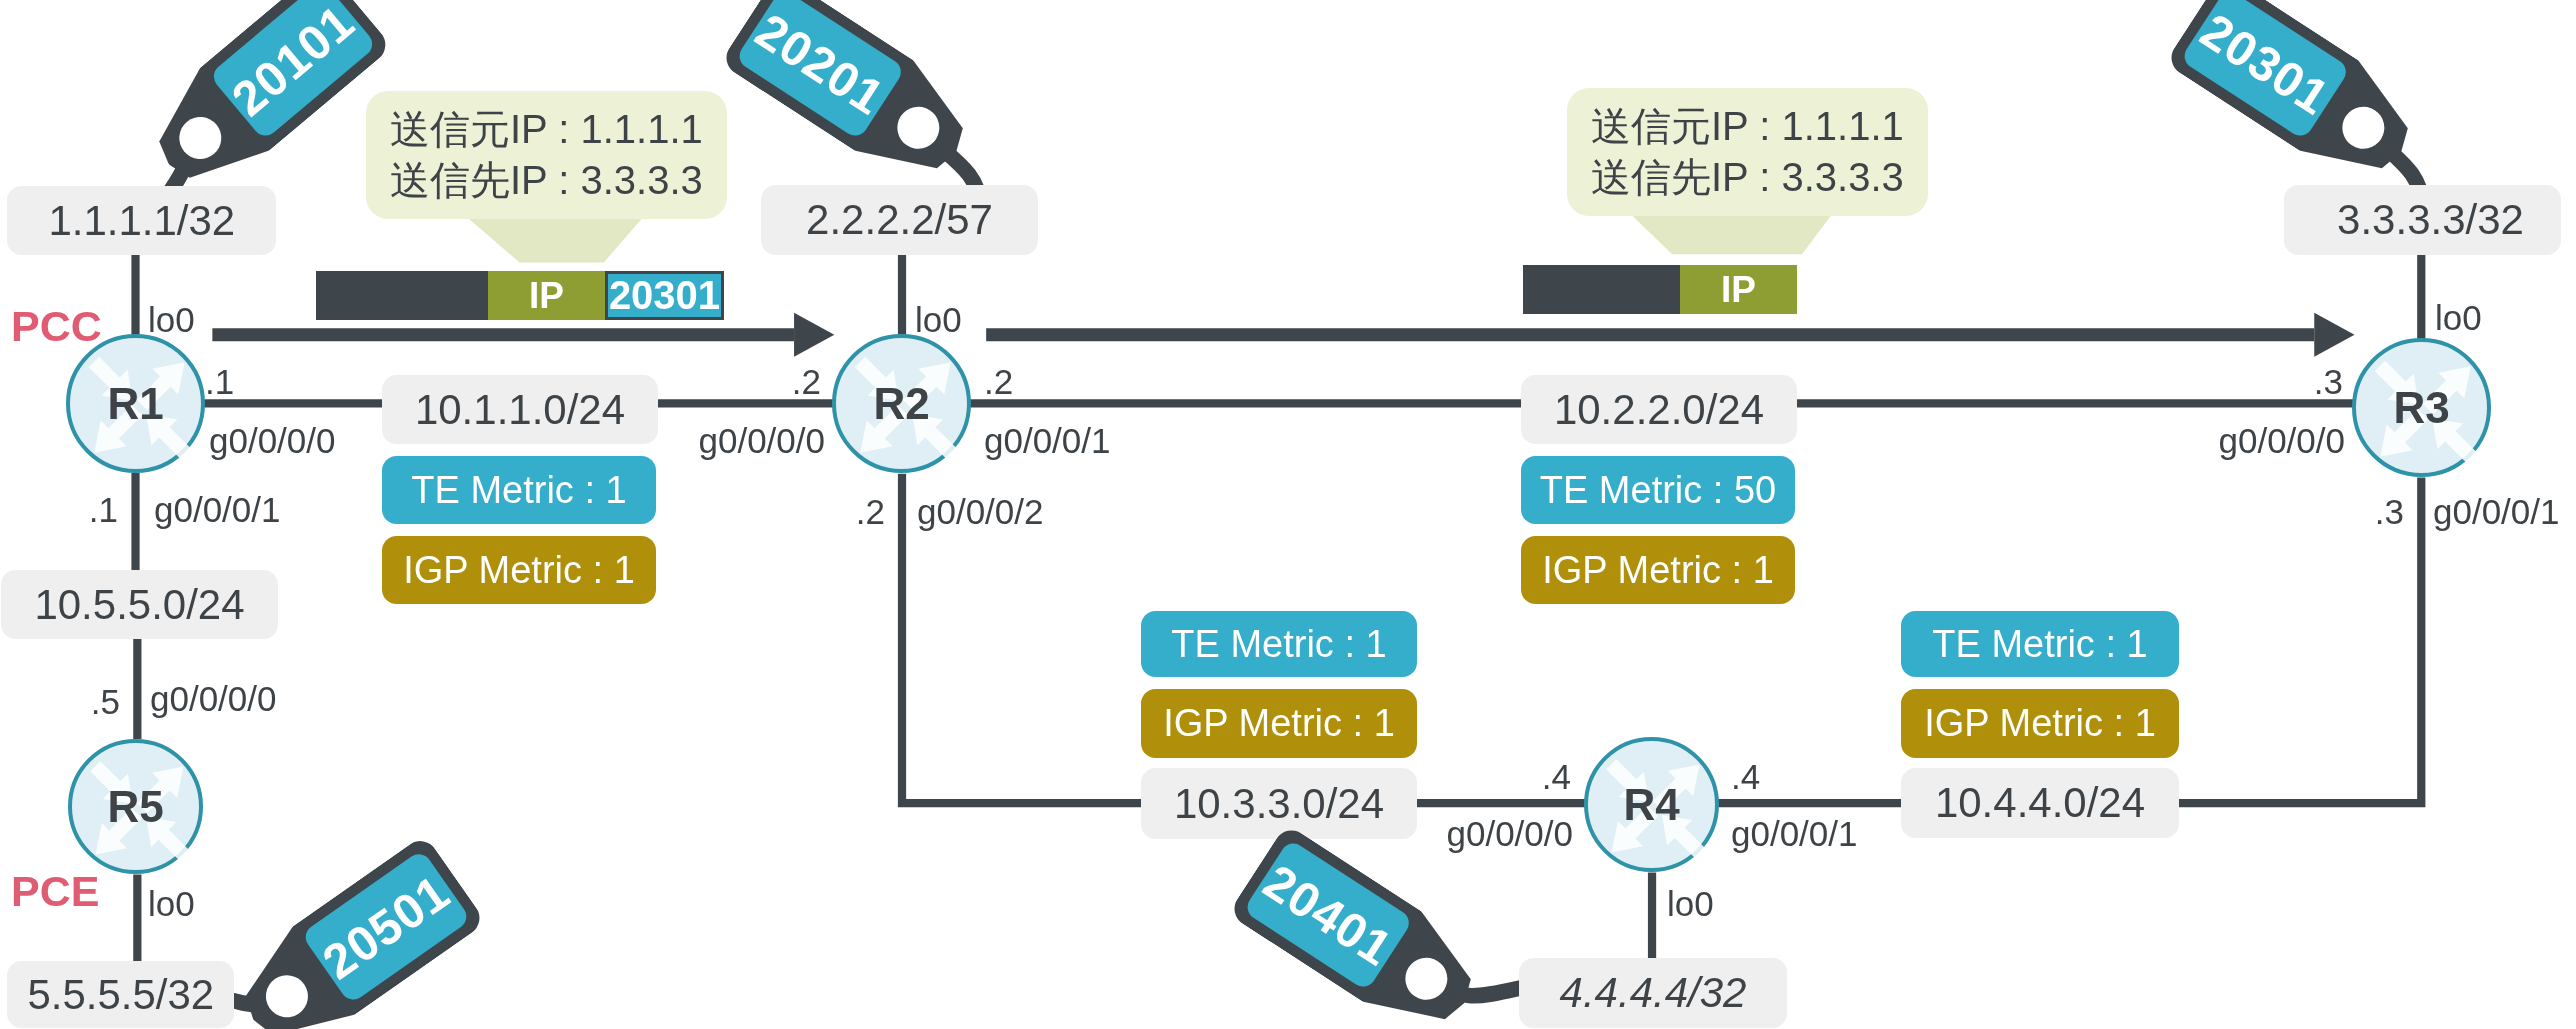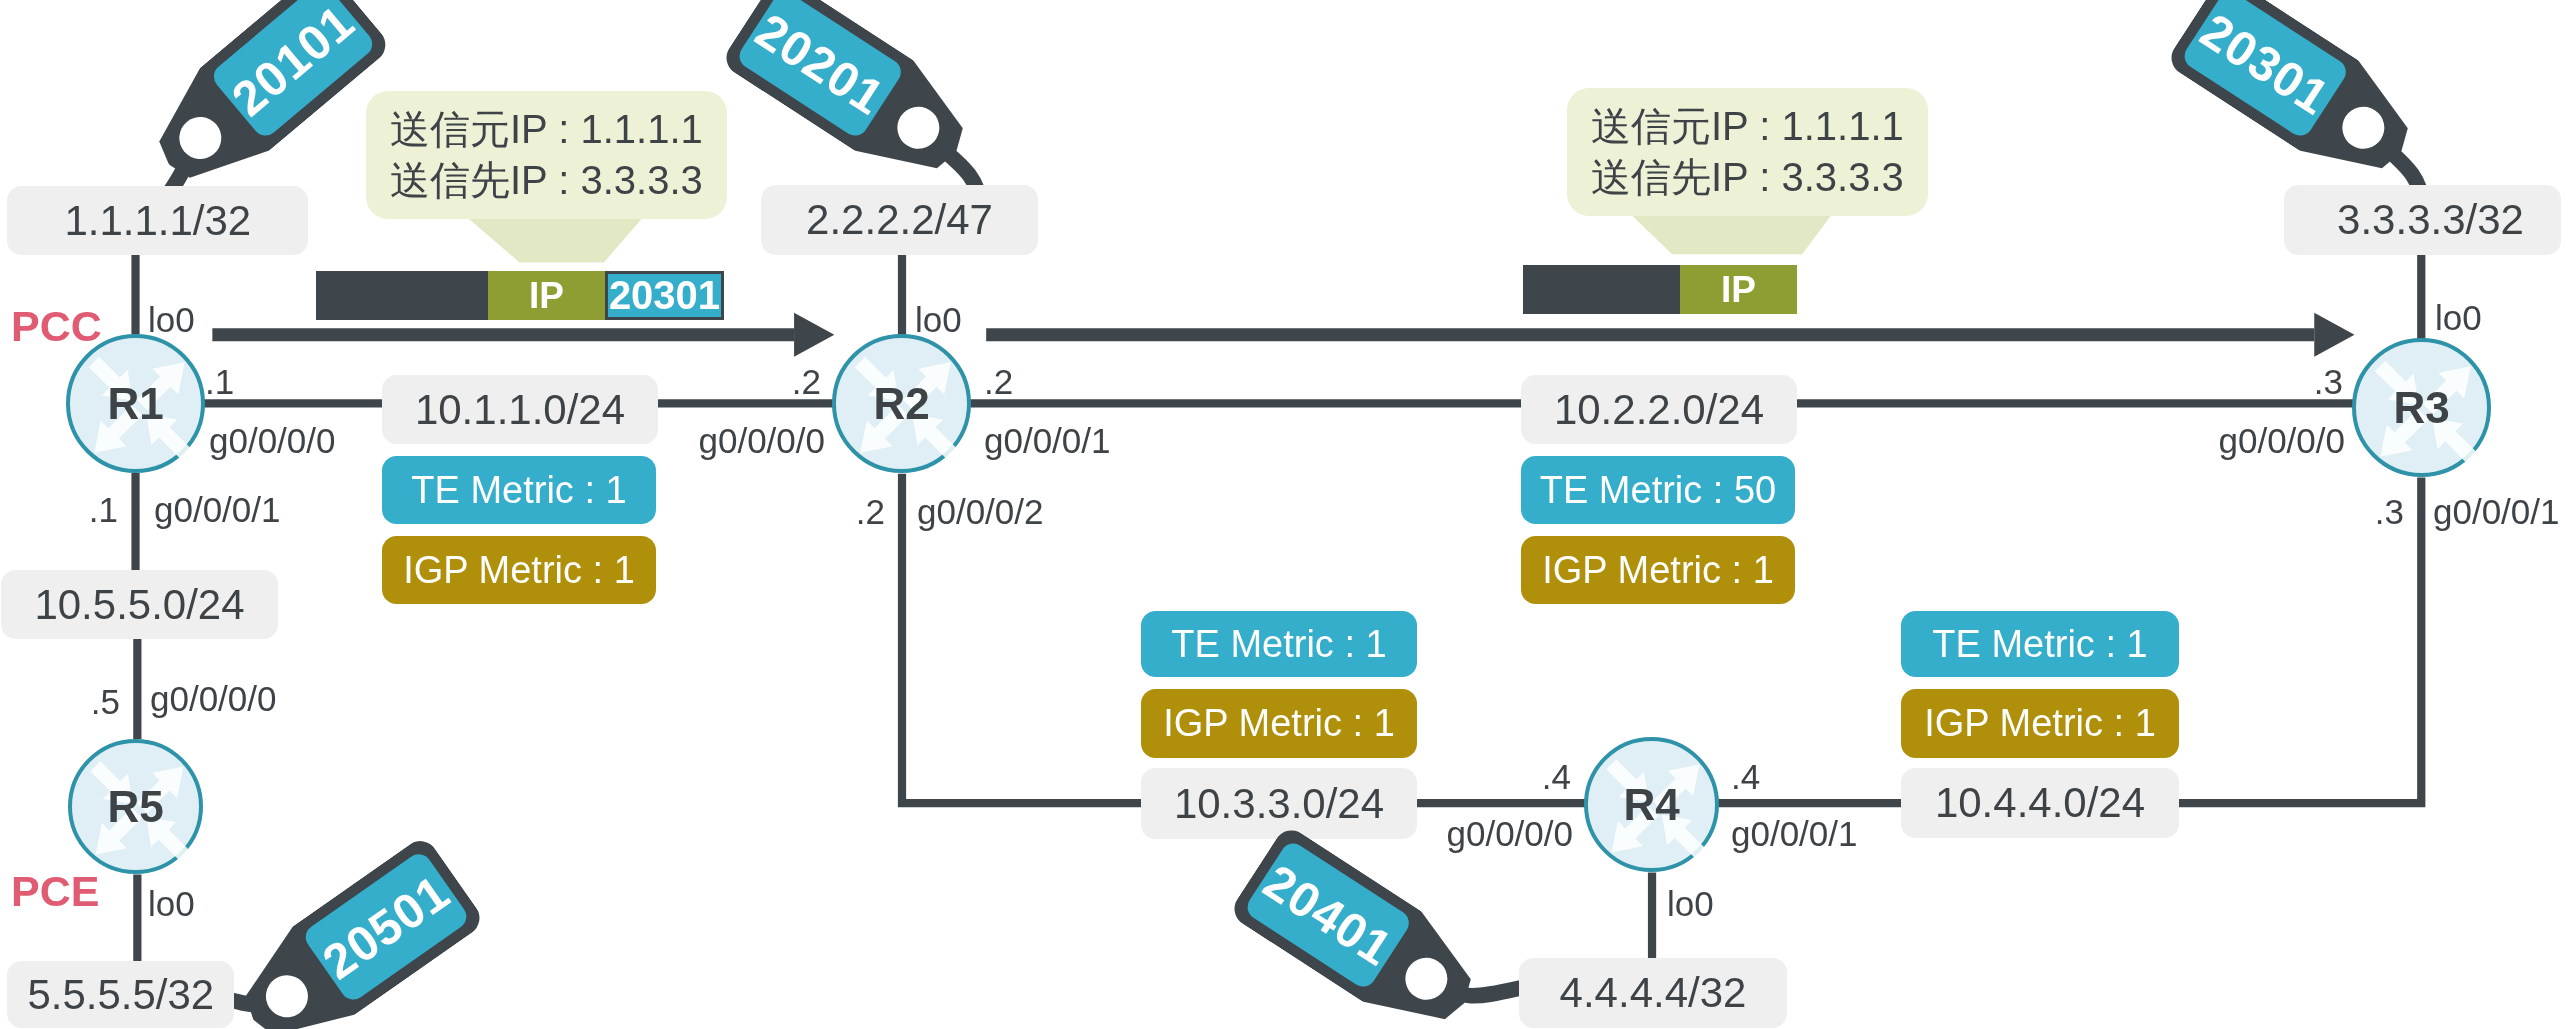--- a/index.html
+++ b/index.html
@@ -81,24 +81,24 @@
     <path class="tagstring" d="M 217 152 C 195 200 185 210 165 240"></path>
     <path class="tagstring" d="M 1009 143 C 1040 175 1068 185 1072 225"></path>
     <path class="tagstring" d="M 2589 143 C 2620 175 2645 185 2649 225"></path>
     <path class="tagstring" d="M 1564 1073 C 1600 1098 1625 1088 1672 1078"></path>
     <path class="tagstring" d="M 313 1088 C 285 1105 265 1098 235 1088"></path>
 
     <polygon class="cptr" points="490,220 718,220 660,287 568,287"></polygon>
     <polygon class="cptr" points="1770,222 2012,222 1970,278 1828,278"></polygon>
   </svg>
 
-  <div class="iplabel" style="left:7.3px;top:186px;width:301px;height:69px;">1.1.1.1/32</div>
-  <div class="iplabel" style="left:761px;top:185px;width:277px;height:70px;">2.2.2.2/47</div>
+  <div class="iplabel" style="left:7.3px;top:186px;width:269px;height:69px;">1.1.1.1/32</div>
+  <div class="iplabel" style="left:761px;top:185px;width:277px;height:70px;">2.2.2.2/57</div>
   <div class="iplabel" style="left:2284px;top:185px;width:277px;height:70px;padding-left:16px;">3.3.3.3/32</div>
-  <div class="iplabel" style="left:1519px;top:958px;width:268px;height:70px;">4.4.4.4/32</div>
+  <div class="iplabel" style="left:1519px;top:958px;width:268px;height:70px;font-style:italic;">4.4.4.4/32</div>
   <div class="iplabel" style="left:7.3px;top:961px;width:227px;height:67px;">5.5.5.5/32</div>
 
   <div class="net" style="left:1px;top:570px;width:277px;height:69px;">10.5.5.0/24</div>
   <div class="net" style="left:382px;top:375px;width:276px;height:69px;">10.1.1.0/24</div>
   <div class="net" style="left:1521px;top:375px;width:276px;height:69px;">10.2.2.0/24</div>
   <div class="net" style="left:1141px;top:768px;width:276px;height:71px;">10.3.3.0/24</div>
   <div class="net" style="left:1901px;top:768px;width:278px;height:70px;">10.4.4.0/24</div>
 
   <div class="badge te" style="left:382px;top:456px;width:274px;height:68px;">TE Metric : 1</div>
   <div class="badge igp" style="left:382px;top:536px;width:274px;height:68px;">IGP Metric : 1</div>

